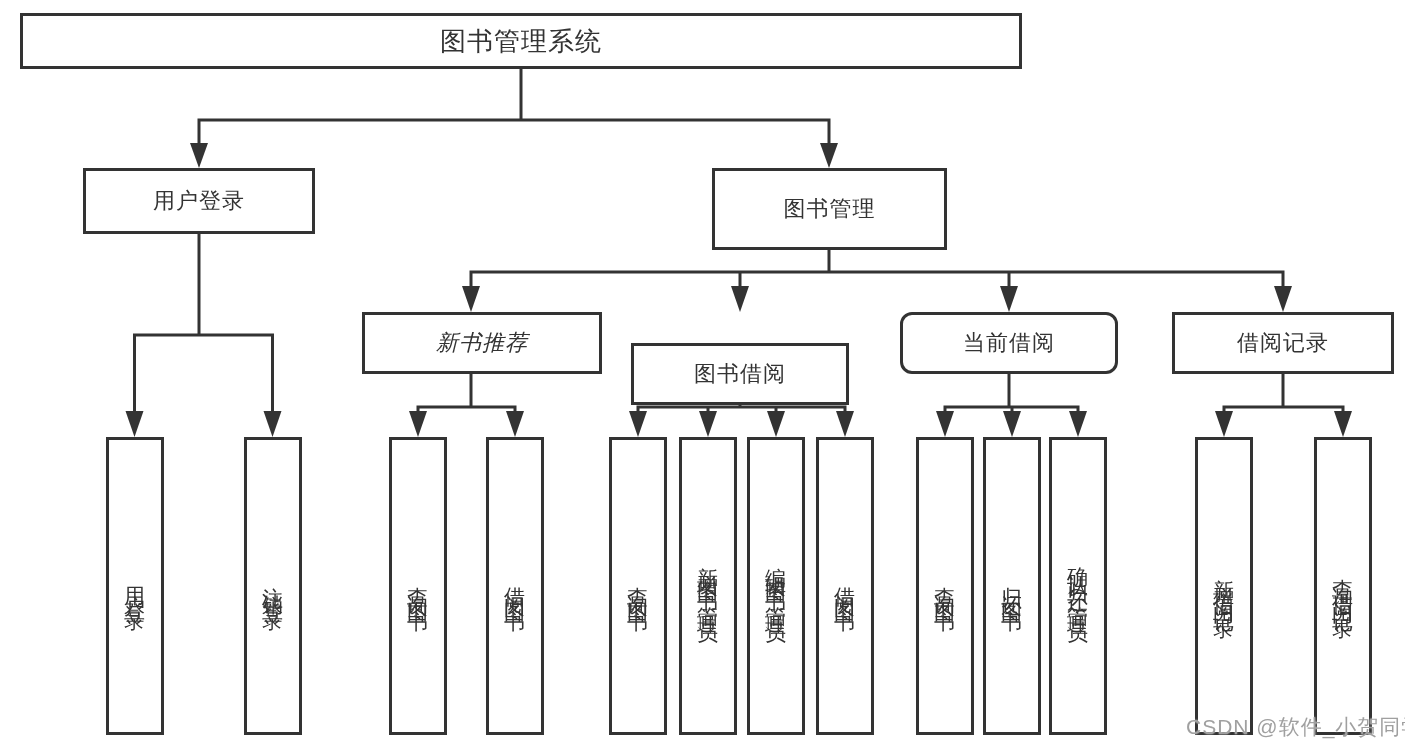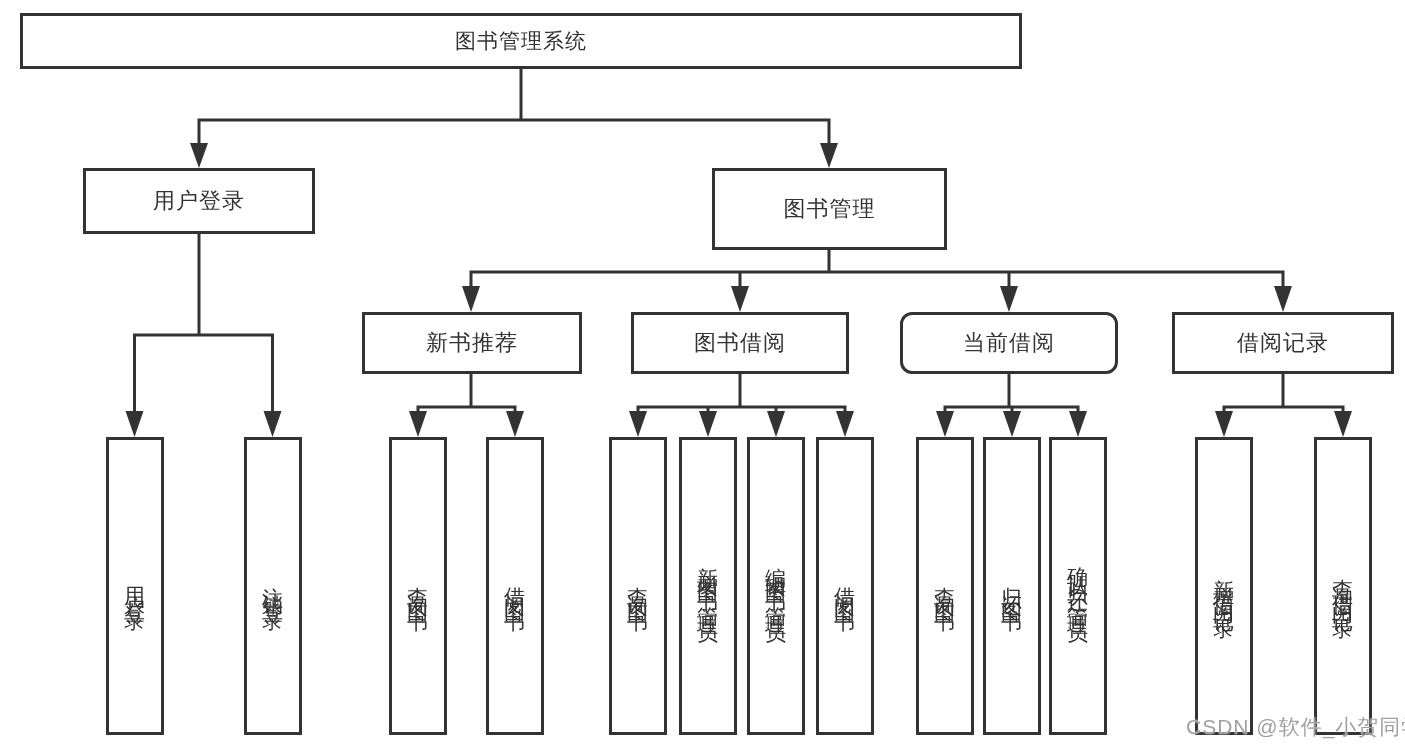--- a/index.html
+++ b/index.html
@@ -29,26 +29,26 @@
     position: absolute;
     box-sizing: border-box;
     border: 3px solid #333333;
     background: #ffffff;
     display: flex;
     align-items: center;
     justify-content: center;
     text-align: center;
   }
   .h-node { font-size: 22px; letter-spacing: 1px; }
-  .root-node { left: 20px; top: 13px; width: 1002px; height: 56px; font-size: 21px; }
+  .root-node { left: 20px; top: 13px; width: 1002px; height: 56px; font-size: 26px; }
   .l2-login { left: 83px;  top: 168px; width: 232px; height: 66px; }
   .l2-mgmt  { left: 712px; top: 168px; width: 235px; height: 82px; }
   .l3 { top: 312px; height: 62px; }
-  .l3-newbook { left: 362px;  width: 220px; }
-  .l3-borrow  { left: 631px;  width: 218px; }
+  .l3-newbook { left: 362px;  width: 240px; font-style: italic; }
+  .l3-borrow  { left: 631px;  width: 218px; margin-top: 31px; }
   .l3-current { left: 900px;  width: 218px; border-radius: 12px; }
   .l3-records { left: 1172px; width: 222px; }
   .leaf {
     position: absolute;
     top: 437px;
     width: 58px;
     height: 298px;
     box-sizing: border-box;
     border: 3px solid #333333;
     background: #ffffff;

